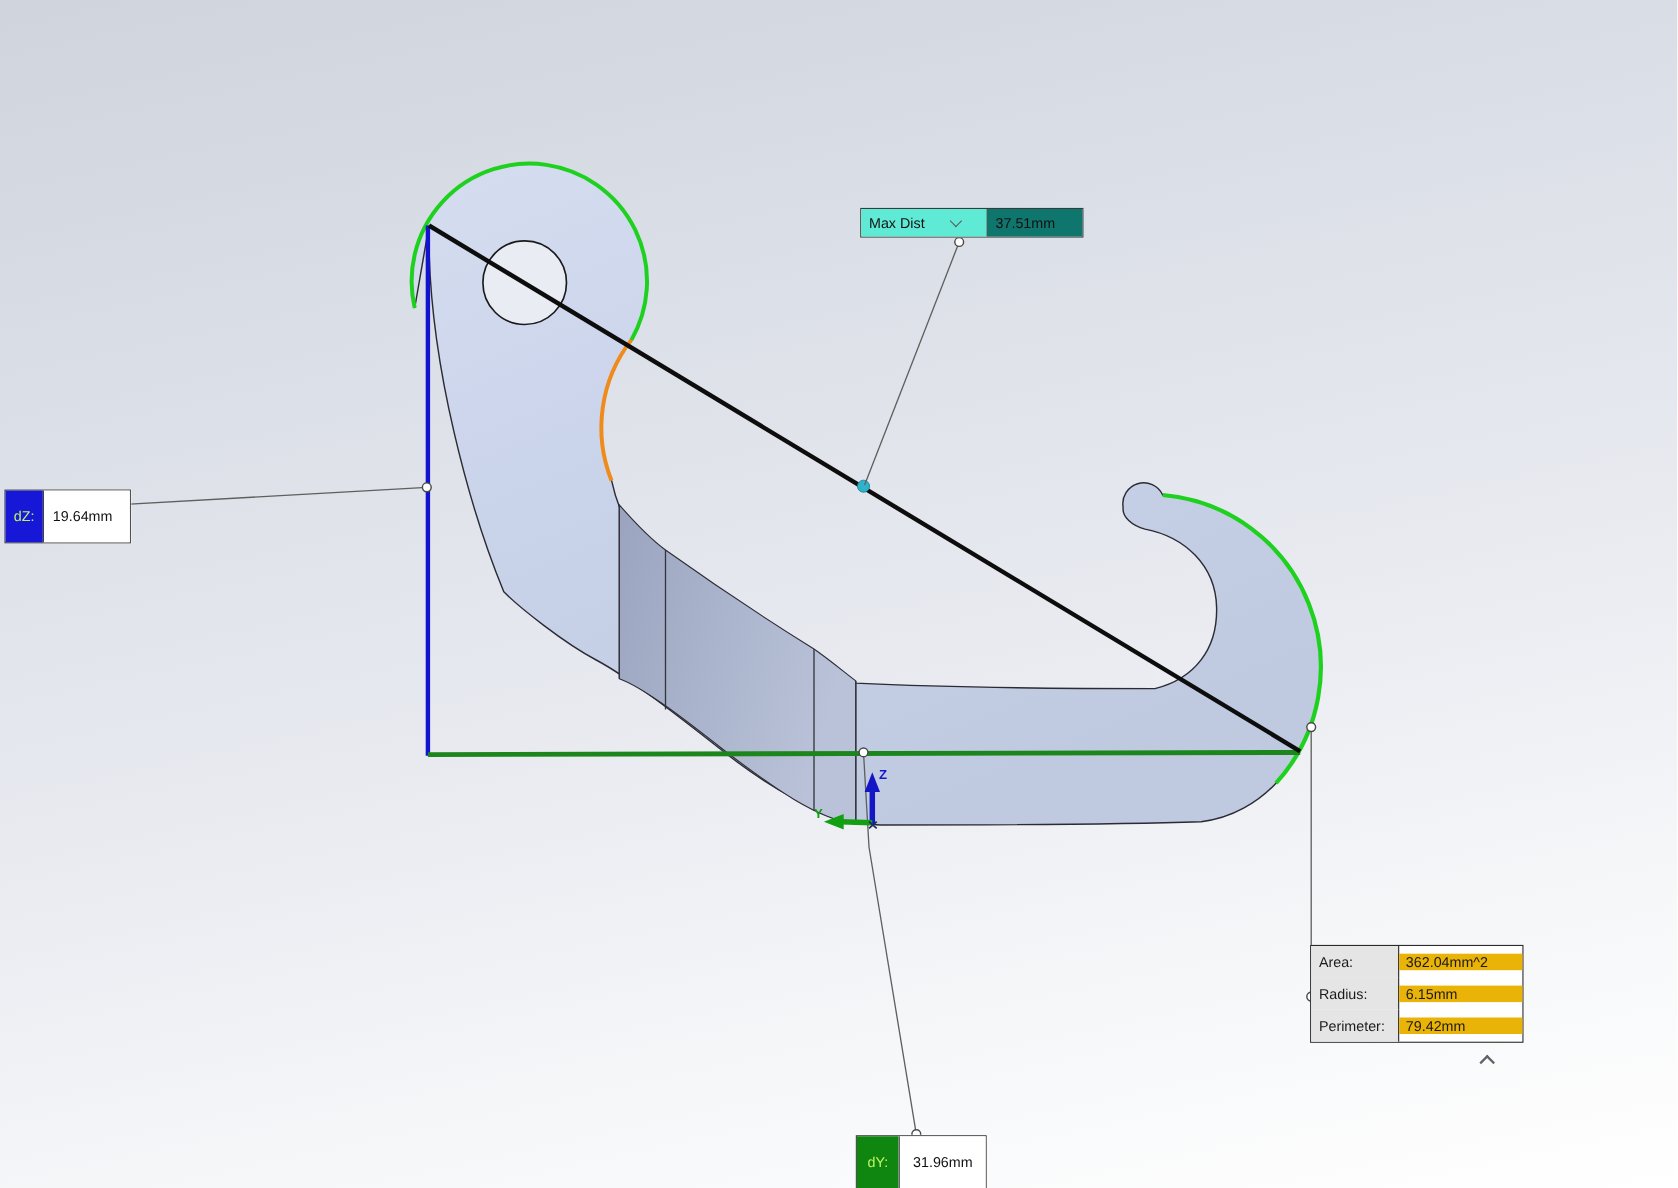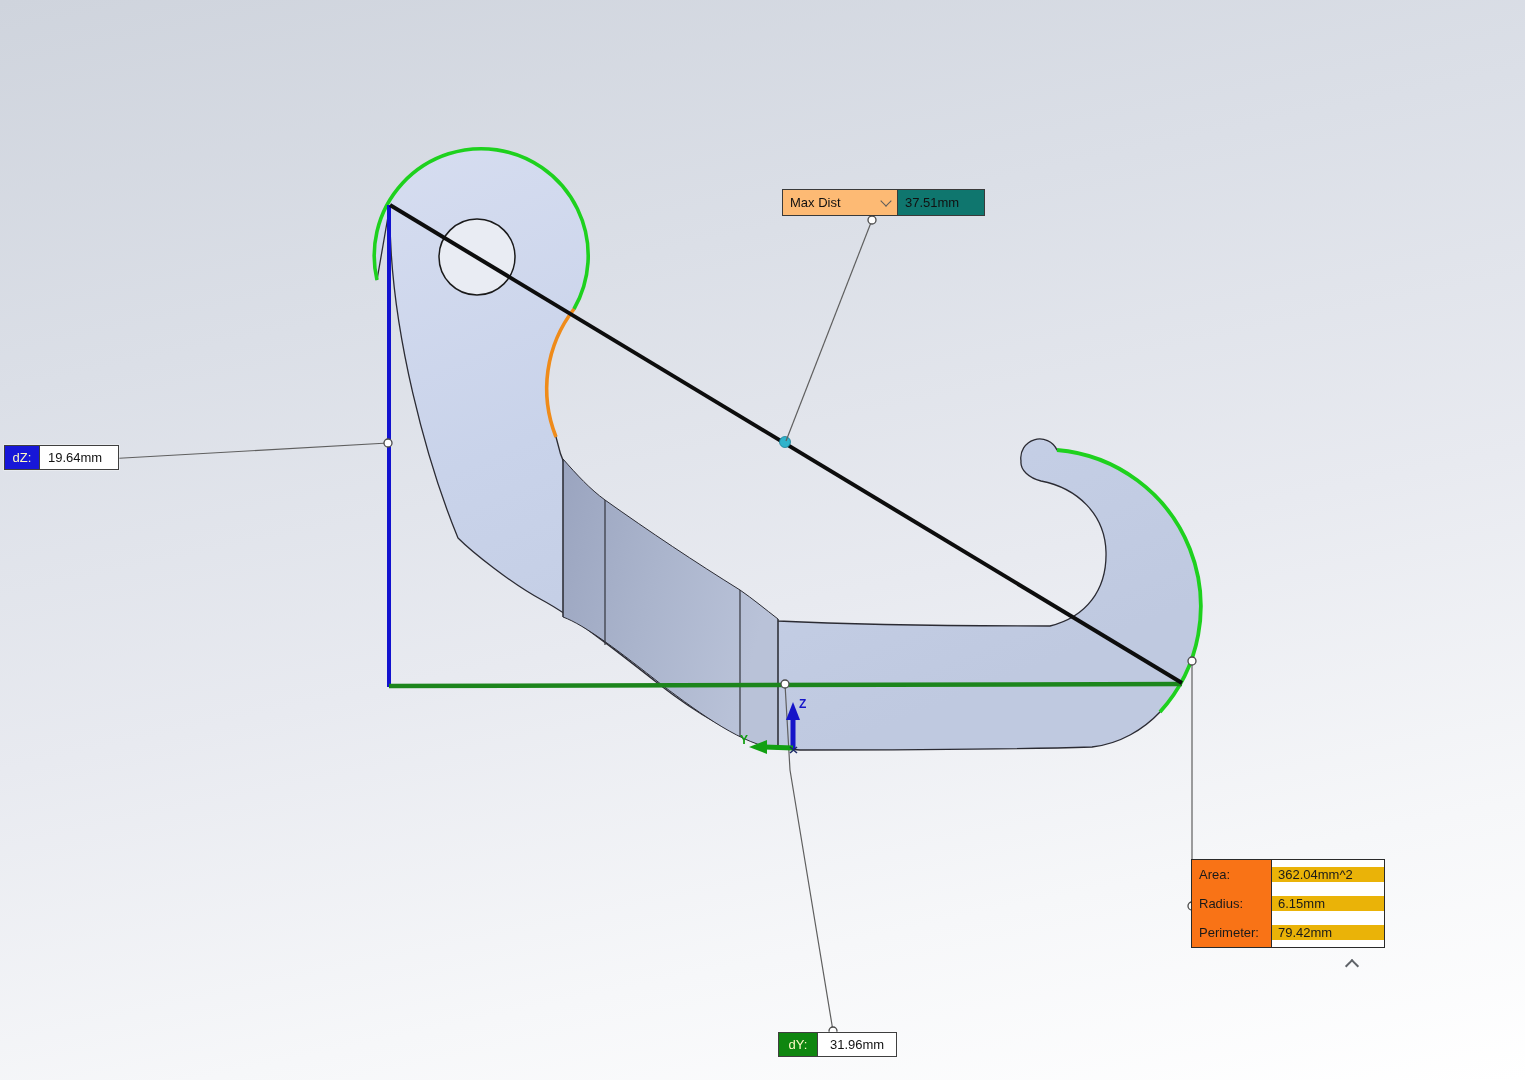--- a/index.html
+++ b/index.html
@@ -7,39 +7,39 @@
   .viewport{
     position:relative;
     width:1525px;height:1080px;
     overflow:hidden;
     background:linear-gradient(168deg,#cfd4dd 0%,#dbdfe7 28%,#e8eaf0 55%,#f6f7f9 80%,#ffffff 100%);
   }
   .part-svg{position:absolute;left:0;top:0;}
 
   
   .chip{position:absolute;display:flex;align-items:stretch;border:1px solid #3f3f3f;background:#fff;box-shadow:0 0 0 0.5px rgba(255,255,255,.6);}
-  .chip .key{display:flex;align-items:center;justify-content:center;color:#fef9c3;font-size:13px;padding:4px 5px;text-align:right;}
+  .chip .key{display:flex;align-items:center;justify-content:center;color:#bef264;font-size:13px;padding:16px 5px;text-align:right;}
   .chip .val{display:flex;align-items:center;background:#fff;color:#111;font-size:13px;padding:4px 8px;border-left:1px solid #3f3f3f;}
   .chip-dz{left:4px;top:445px;}
   .chip-dz .key{background:#1717d8;min-width:24px;}
   .chip-dz .val{min-width:62px;}
   .chip-dy{left:778px;top:1032px;}
   .chip-dy .key{background:#0f860f;min-width:28px;}
   .chip-dy .val{min-width:58px;padding-left:12px;}
 
   
   .combo{position:absolute;left:782px;top:189px;display:flex;border:1.5px solid #3a3a3a;background:#fff;}
-  .combo .select{display:flex;align-items:center;justify-content:space-between;width:100px;padding:5px 7px;background:#fdba74;font-size:13px;color:#111;border-right:1.5px solid #3a3a3a;cursor:default;gap:24px;}
+  .combo .select{display:flex;align-items:center;width:100px;padding:5px 7px;background:#5eead4;font-size:13px;color:#111;border-right:1.5px solid #3a3a3a;cursor:default;gap:24px;}
   .combo .value{display:flex;align-items:center;width:72px;padding:5px 7px;font-size:13px;color:#111;background:#0f766e;}
   .chev-down{width:7px;height:7px;border-right:1.6px solid #5c5c5c;border-bottom:1.6px solid #5c5c5c;transform:rotate(45deg);margin-top:-3px;}
 
   
   .mtable{position:absolute;left:1191px;top:859px;border:1.5px solid #2a2a2a;background:#fff;display:flex;flex-direction:column;}
   .mrow{display:flex;align-items:center;height:29px;}
-  .mrow .lbl{width:68px;align-self:stretch;display:flex;align-items:center;background:#f97316;padding:0 4px 0 7px;font-size:13px;color:#1a1a1a;border-right:1.5px solid #2a2a2a;}
+  .mrow .lbl{width:68px;align-self:stretch;display:flex;align-items:center;background:#e5e5e5;padding:0 4px 0 7px;font-size:13px;color:#1a1a1a;border-right:1.5px solid #2a2a2a;}
   .mrow .valc{width:100px;padding:0 6px;font-size:13px;color:#1a1a1a;background:#eab308;}
 
   .collapse{position:absolute;left:1347px;top:958px;width:11px;height:11px;cursor:pointer;}
   .collapse span{display:block;width:8px;height:8px;border-top:2.6px solid #5f6368;border-right:2.6px solid #5f6368;transform:rotate(-45deg);margin-top:3px;}
 </style>
 </head>
 <body>
 
 <div class="viewport">
 

